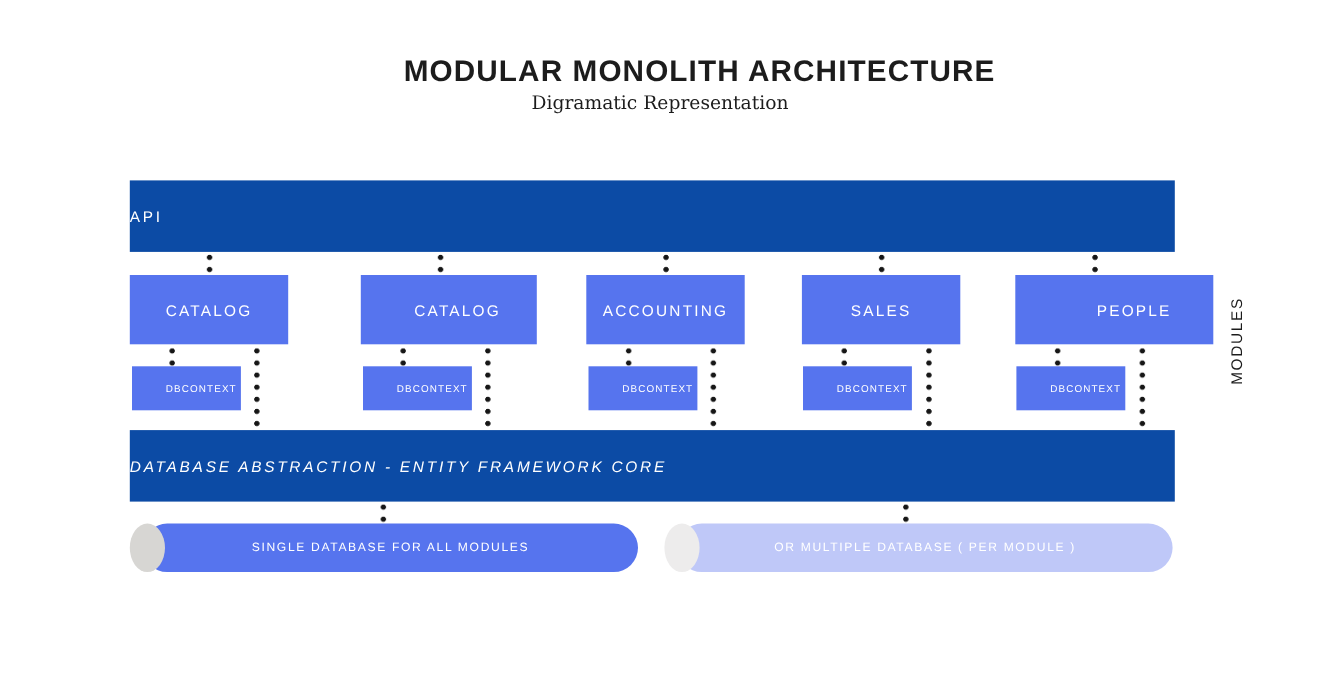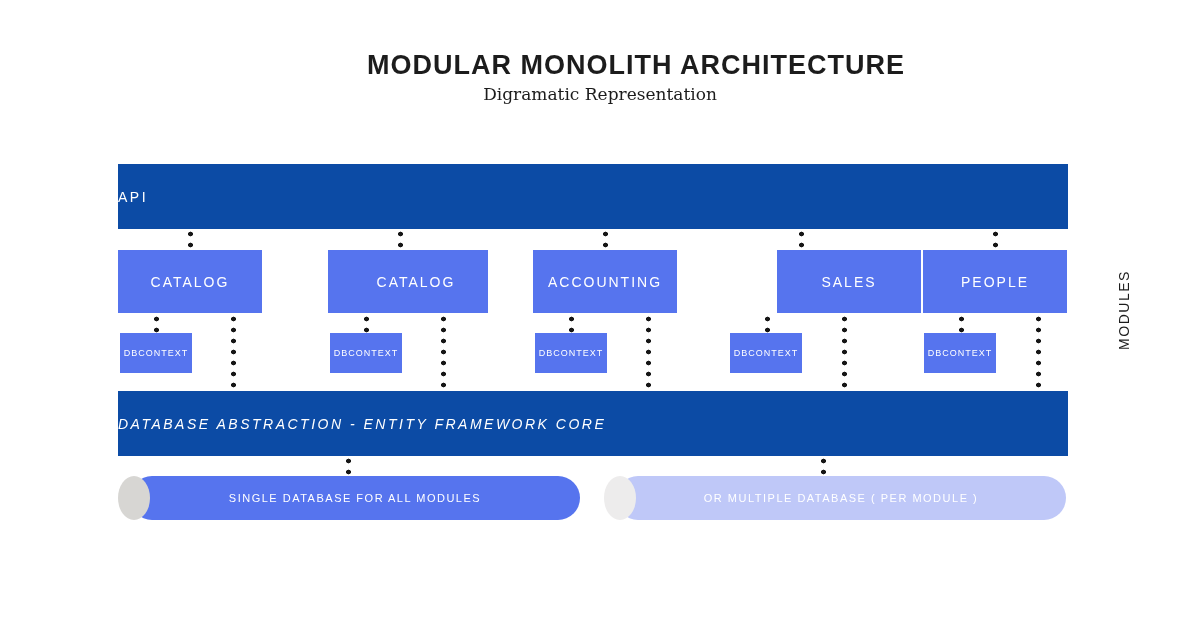--- a/index.html
+++ b/index.html
@@ -29,21 +29,21 @@
     position:absolute;top:250px;width:144px;height:63px;
     background:var(--module-blue,#5674ee);
     display:flex;align-items:center;justify-content:center;
   }
   .module-label{
     color:var(--text-light,#ffffff);font-size:14px;letter-spacing:2px;
   }
   .dbcontext{
     position:absolute;top:333px;width:72px;height:40px;
     background:var(--module-blue,#5674ee);
-    display:flex;align-items:center;justify-content:center;
+    display:flex;align-items:center;justify-content:center;padding-left:27px;
   }
   .dbcontext-label{
     color:var(--text-light,#ffffff);font-size:9px;letter-spacing:1px;
   }
   .dots{
     position:absolute;width:5px;
     background-image:radial-gradient(circle at 2.5px 3px, var(--dot-black,#161616) 2.1px, transparent 2.7px);
     background-size:5px 11px;background-repeat:repeat-y;
   }
   .cylinder{
@@ -89,24 +89,24 @@
 
   <div class="module" style="left:118px;">
     <span class="module-label">CATALOG</span>
   </div>
   <div class="module" style="left:328px;padding-left:16px;">
     <span class="module-label">CATALOG</span>
   </div>
   <div class="module" style="left:533px;align-items:center;">
     <span class="module-label">ACCOUNTING</span>
   </div>
-  <div class="module" style="left:729px;margin-left:48px;">
+  <div class="module" style="left:729px;">
     <span class="module-label">SALES</span>
   </div>
-  <div class="module" style="left:923px;">
+  <div class="module" style="left:923px;padding-left:36px;">
     <span class="module-label">PEOPLE</span>
   </div>
 
   <div class="dots" style="left:154px;top:316px;height:19px;"></div>
   <div class="dots" style="left:364px;top:316px;height:19px;"></div>
   <div class="dots" style="left:569px;top:316px;height:19px;"></div>
   <div class="dots" style="left:765px;top:316px;height:19px;"></div>
   <div class="dots" style="left:959px;top:316px;height:19px;"></div>
 
   <div class="dots" style="left:231px;top:316px;height:76px;"></div>

